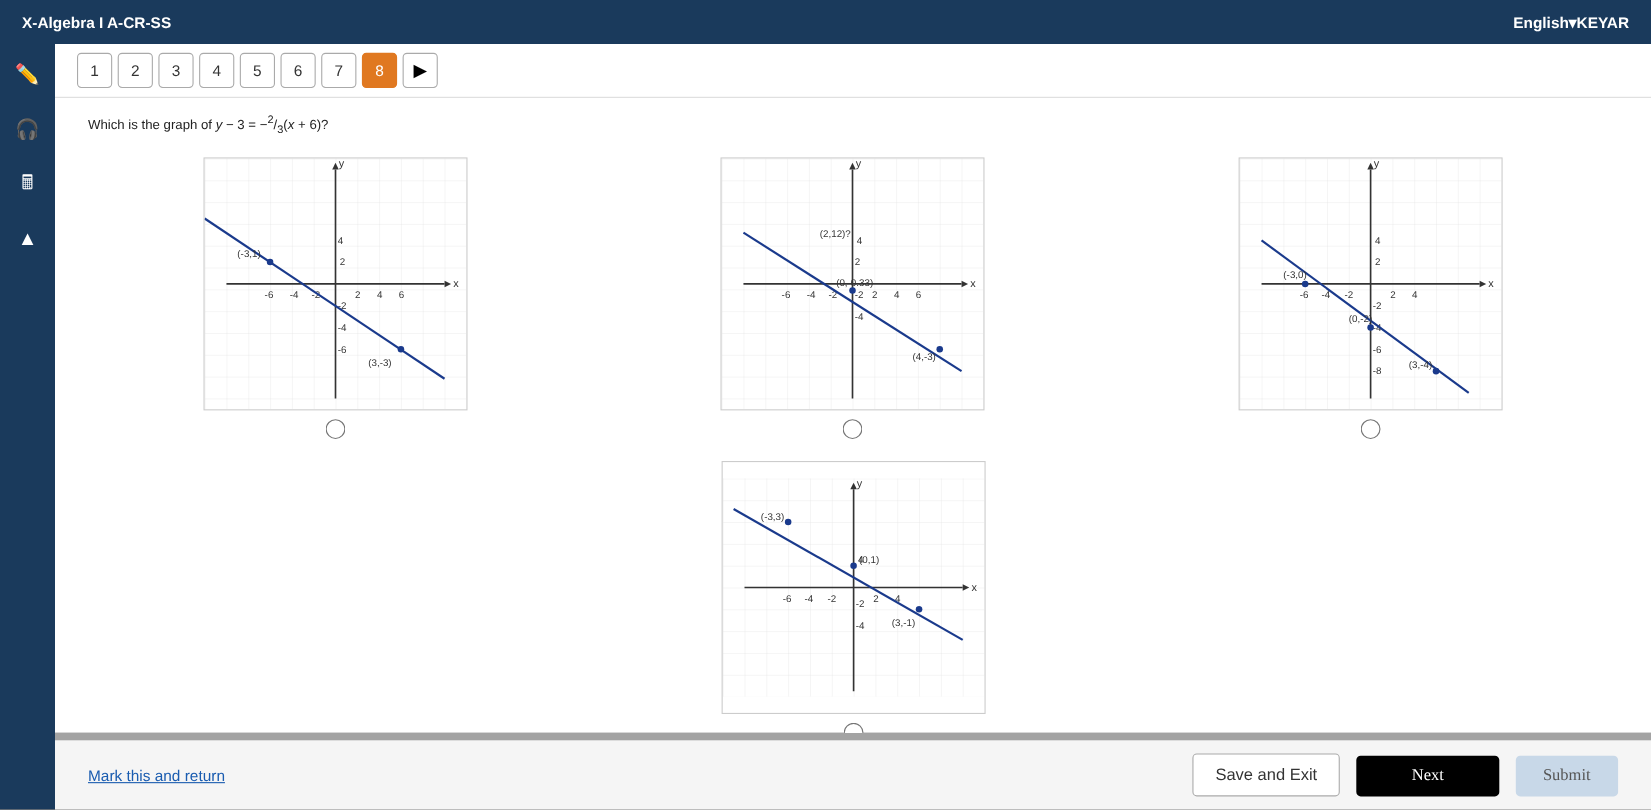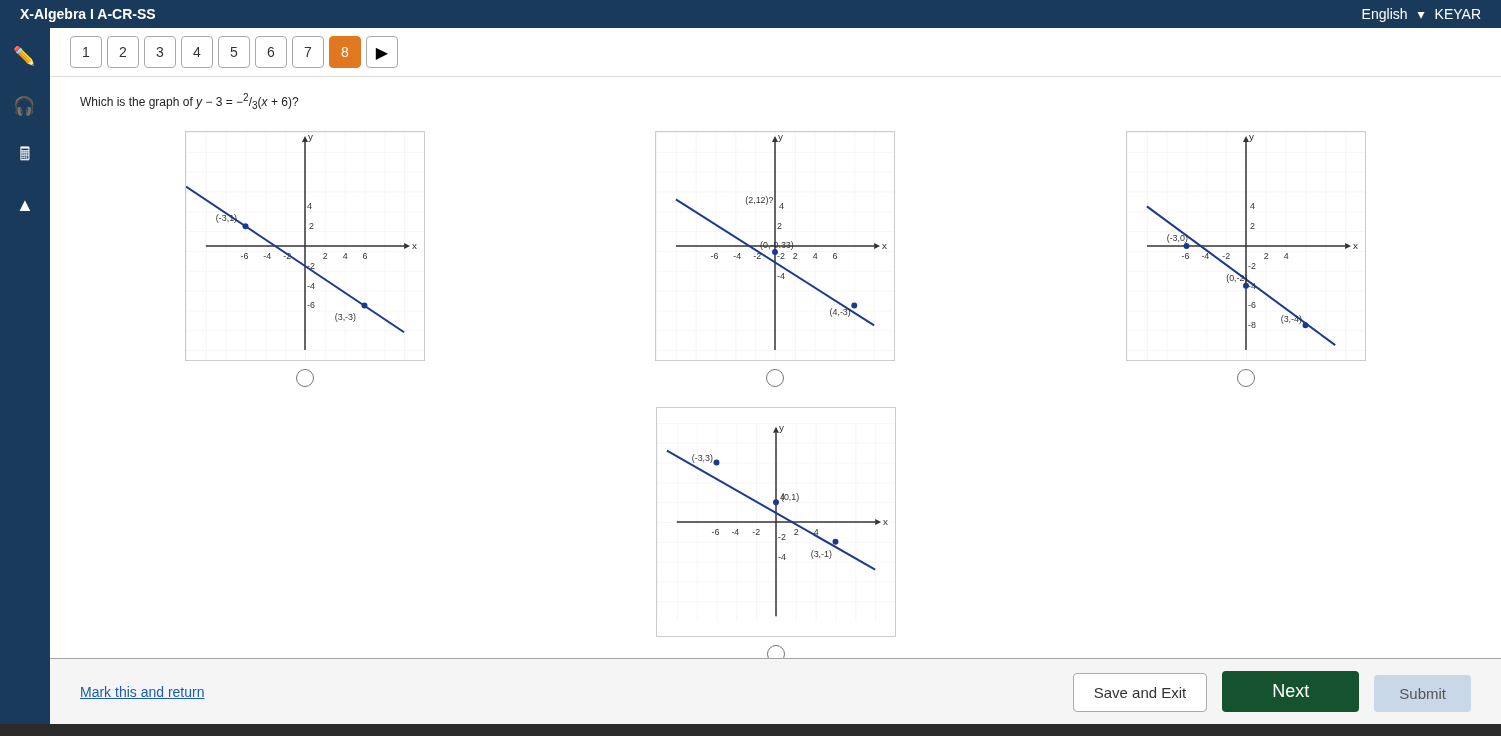--- a/index.html
+++ b/index.html
@@ -8,40 +8,40 @@
       background: #2a2a2a;
       width: 1501px;
       height: 736px;
       overflow: hidden;
       position: relative;
     }
 
     
     .top-bar {
       background: #1a3a5c;
-      height: 28px;
+      height: 40px;
       display: flex;
       align-items: center;
       justify-content: flex-end;
       padding: 0 20px;
       position: relative;
     }
     .top-bar-title {
       position: absolute;
       left: 20px;
       color: white;
       font-size: 14px;
       font-weight: bold;
     }
     .top-bar-right {
       display: flex;
       align-items: center;
-      gap: 10px;
       color: white;
       font-size: 14px;
+      font-weight: bold;
     }
 
     
     .main-container {
       display: flex;
       height: calc(736px - 40px);
     }
 
     
     .sidebar {
@@ -162,21 +162,21 @@
       margin-bottom: 10px;
     }
 
     
     .footer {
       background: #f5f5f5;
       padding: 12px 30px;
       display: flex;
       align-items: center;
       justify-content: space-between;
-      border-top: 1px solid #a3a3a3;
+      border-top: 7px solid #a3a3a3;
     }
     .mark-return {
       color: #1a5cb0;
       text-decoration: underline;
       cursor: pointer;
       font-size: 14px;
     }
     .footer-buttons {
       display: flex;
       gap: 15px;
@@ -185,36 +185,38 @@
     .btn-save {
       background: white;
       border: 1px solid #aaa;
       padding: 10px 20px;
       border-radius: 4px;
       font-size: 15px;
       cursor: pointer;
       color: #333;
     }
     .btn-next {
-      background: #14532d;
+      background: #000000;
       color: white;
       border: none;
       padding: 10px 50px;
       border-radius: 4px;
-      font-size: 18px;
-      cursor: pointer;
+      font-size: 15px;
+      cursor: pointer;
+      font-family: Liberation Serif, serif;
     }
     .btn-submit {
       background: #c8d8e8;
       color: #555;
       border: none;
       padding: 10px 25px;
       border-radius: 4px;
       font-size: 15px;
       cursor: pointer;
+      font-family: Liberation Serif, serif;
     }
     .data-line {
       stroke: #1a3a8c;
       stroke-width: 2;
     }
   </style>
 </head>
 <body>
 
 <div class="top-bar">

